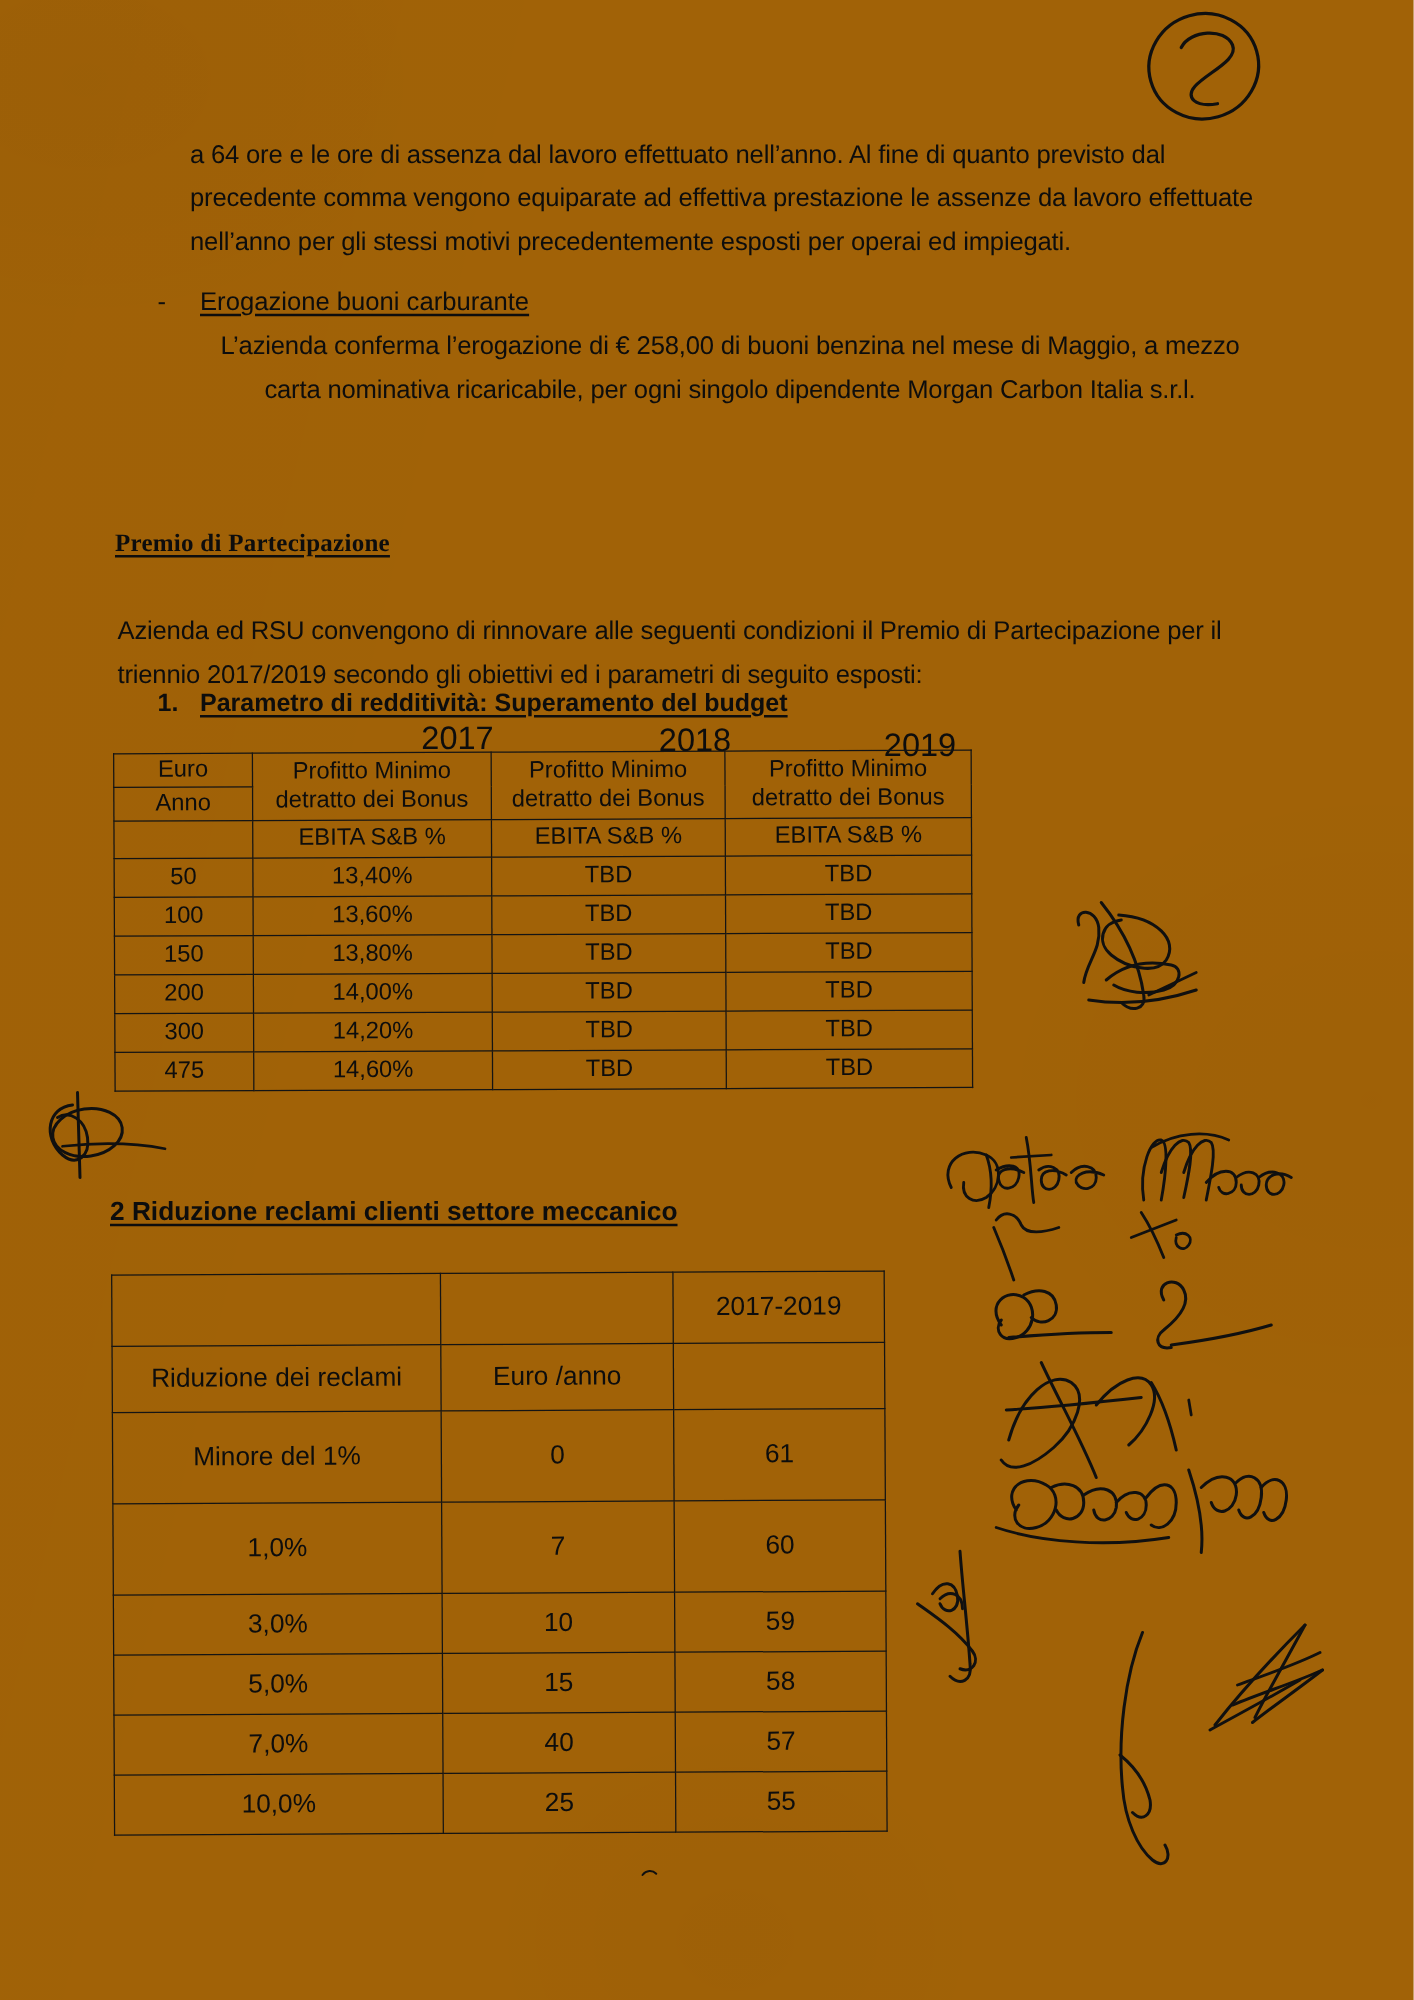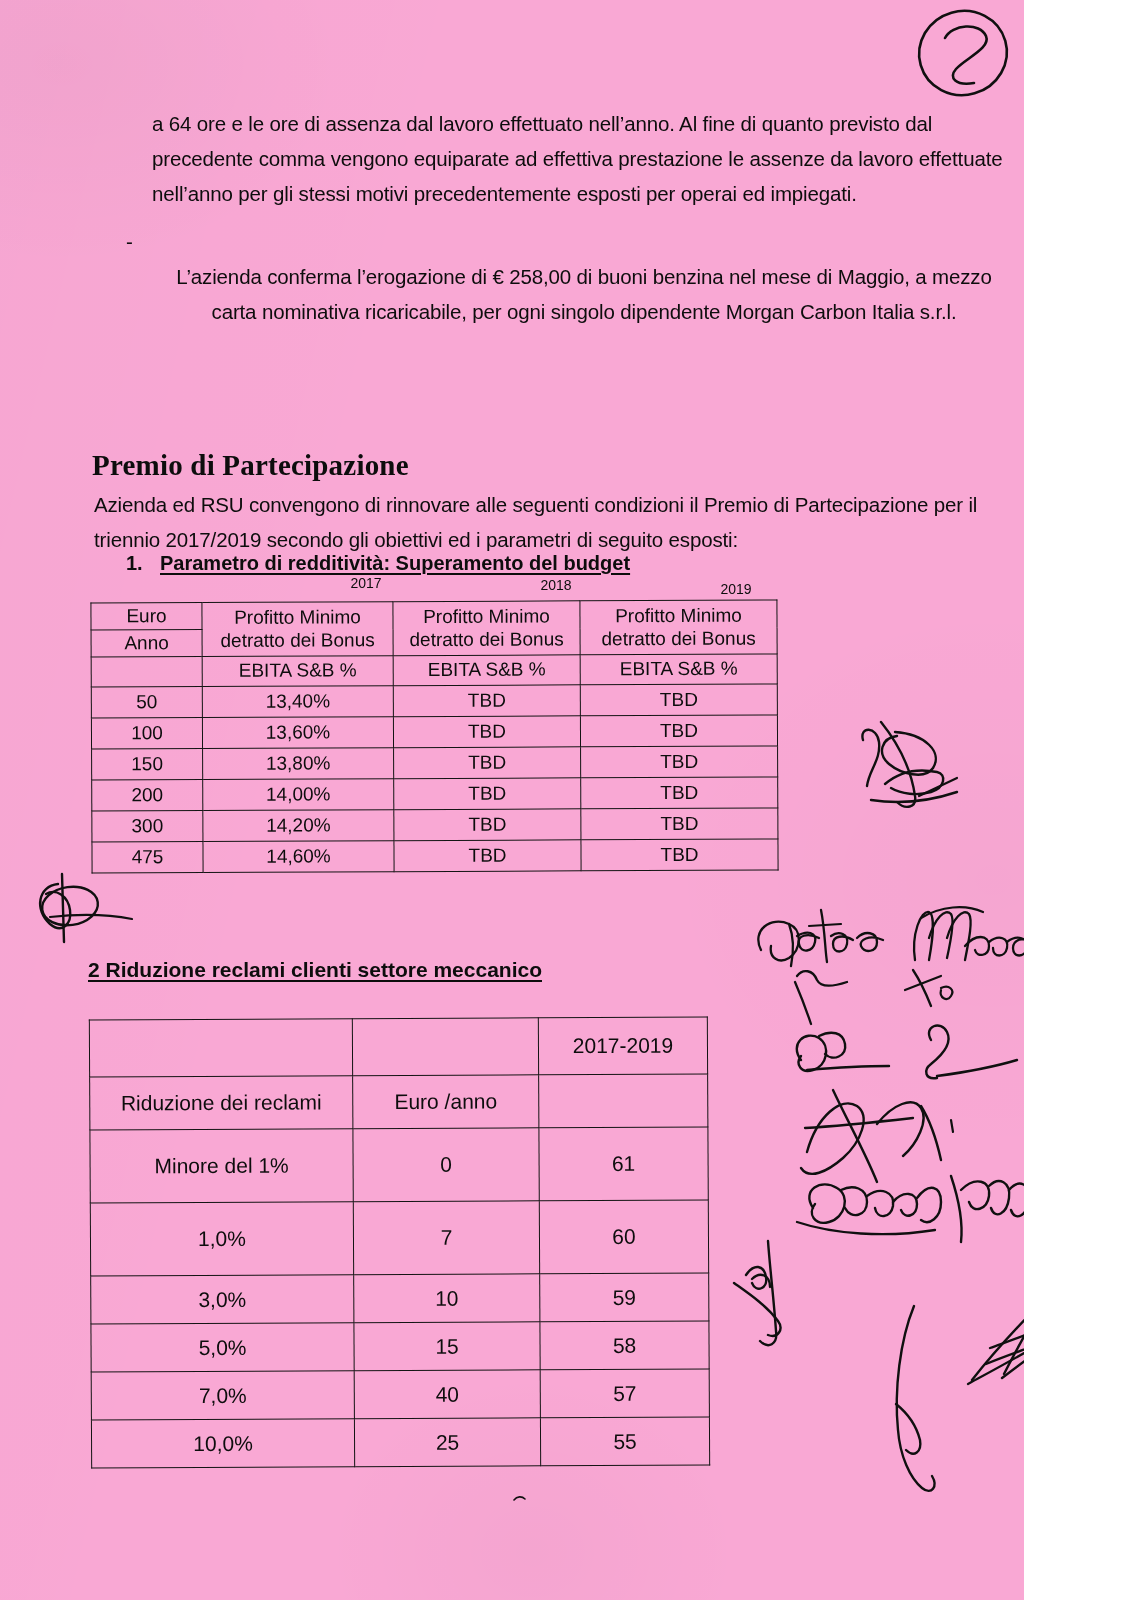--- a/index.html
+++ b/index.html
@@ -5,23 +5,23 @@
   html, body {
     margin: 0;
     padding: 0;
     background: #ffffff;
   }
   body {
     font-family: "Liberation Sans", sans-serif;
   }
   .page {
     position: relative;
-    width: 1024px;
+    width: 1131px;
     height: 1600px;
-    background: #f9a8d4;
+    background: #a16207;
     overflow: hidden;
     color: #0d0d0d;
   }
   
   .scan-noise {
     position: absolute;
     inset: 0;
     pointer-events: none;
     background:
       radial-gradient(ellipse 420px 300px at 6% 4%, rgba(0,0,0,0.022), rgba(0,0,0,0) 70%),
@@ -63,25 +63,25 @@
     width: 848px;
     text-align: center;
   }
   .para-2 p { margin: 0; }
 
   .heading-premio {
     position: absolute;
     left: 92px;
     top: 424px;
     font-family: "Liberation Serif", serif;
-    font-size: 29px;
+    font-size: 20px;
     font-weight: bold;
+    text-decoration: underline;
     text-underline-offset: 3px;
     letter-spacing: 0.2px;
-    margin-top: 25px;
   }
 
   .para-3 {
     left: 94px;
     top: 487px;
     width: 912px;
     text-align: left;
   }
   .para-3 p { margin: 0; }
 
@@ -105,21 +105,21 @@
   
   .year-labels {
     position: absolute;
     left: 90px;
     top: 575px;
     width: 683px;
     height: 26px;
   }
   .year-lbl {
     position: absolute;
-    font-size: 14px;
+    font-size: 26px;
     text-align: center;
   }
   .year-lbl.y0 { left: 196px; width: 160px; top: 0px; }
   .year-lbl.y1 { left: 386px; width: 160px; top: 2px; }
   .year-lbl.y2 { left: 566px; width: 160px; top: 6px; }
 
   .tbl1 {
     position: absolute;
     left: 91px;
     top: 601px;
@@ -213,20 +213,21 @@
       <ellipse cx="63" cy="47" rx="44" ry="42" stroke-width="2.6" transform="rotate(-16 63 47)"></ellipse>
       <path d="M45 32 C52 18, 80 16, 86 30 C91 42, 66 52, 56 63 C48 72, 56 80, 74 77" stroke-width="2.6"></path>
     </svg>
   </div>
 
   <div class="body-text para-1">
     <p>a 64 ore e le ore di assenza dal lavoro effettuato nell’anno. Al fine di quanto previsto dal precedente comma vengono equiparate ad effettiva prestazione le assenze da lavoro effettuate nell’anno per gli stessi motivi precedentemente esposti per operai ed impiegati.</p>
   </div>
 
   <div class="bullet-dash">-</div>
+  <div class="sect-bullet-title">Erogazione buoni carburante</div>
 
   <div class="body-text para-2">
     <p>L’azienda conferma l’erogazione di € 258,00 di buoni benzina nel mese di Maggio, a mezzo carta nominativa ricaricabile, per ogni singolo dipendente Morgan Carbon Italia s.r.l.</p>
   </div>
 
   <div class="heading-premio">Premio di Partecipazione</div>
 
   <div class="body-text para-3">
     <p>Azienda ed RSU convengono di rinnovare alle seguenti condizioni il Premio di Partecipazione per il triennio 2017/2019 secondo gli obiettivi ed i parametri di seguito esposti:</p>
   </div>

